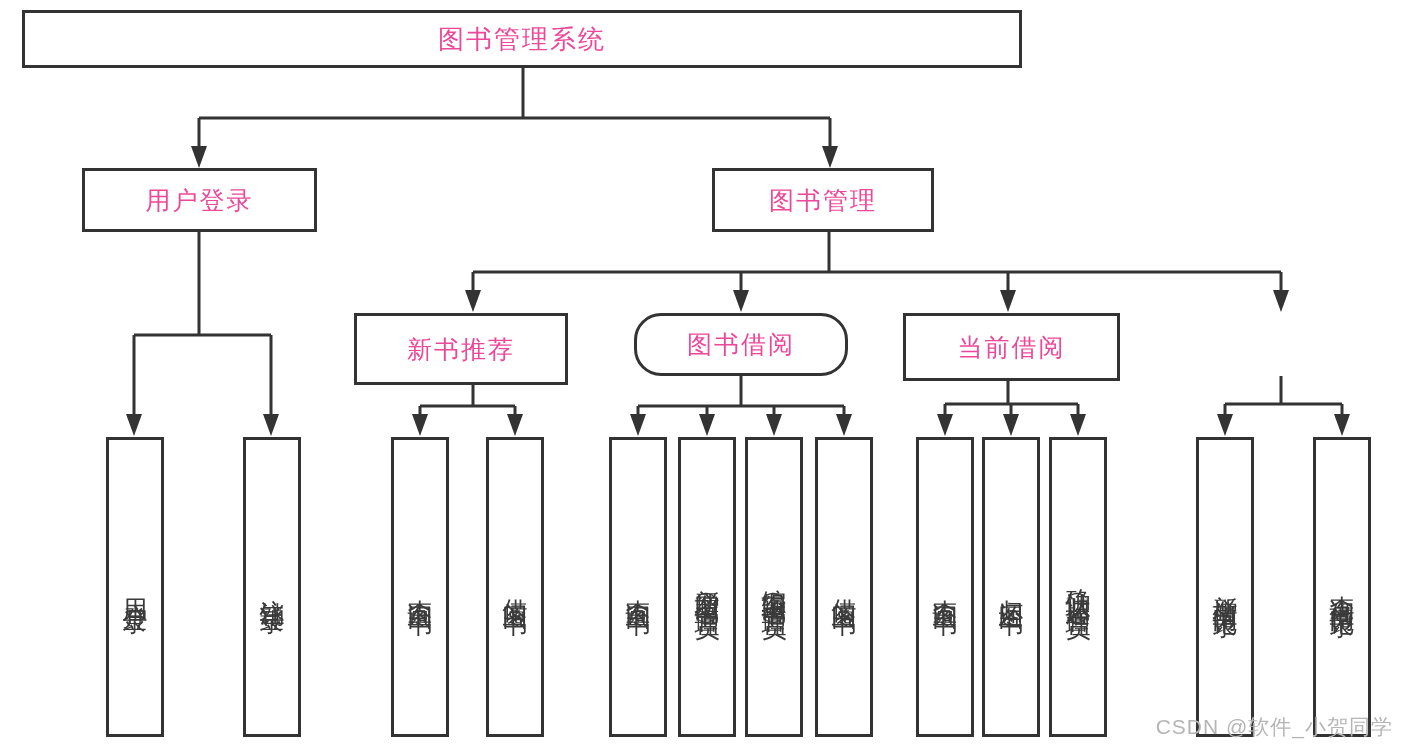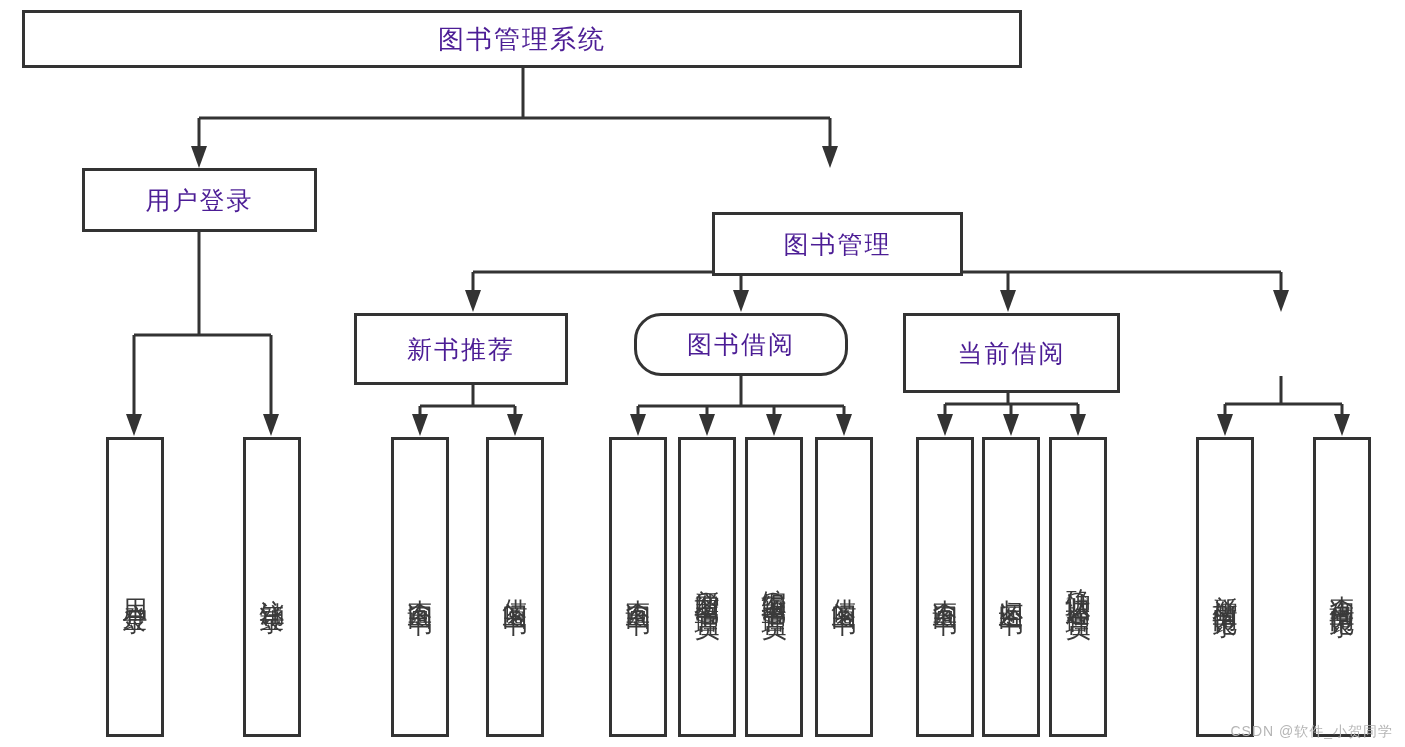--- a/index.html
+++ b/index.html
@@ -9,21 +9,21 @@
     background:#ffffff;
     font-family:"Liberation Sans","DejaVu Sans",sans-serif;
     overflow:hidden;
   }
   .box{
     position:absolute;
     box-sizing:border-box;
     background:#ffffff;
     border:3px solid #333333;
     display:flex;align-items:center;justify-content:center;
-    color:#4c1d95;
+    color:#ec4899;
     font-size:25px;
     letter-spacing:2px;
     white-space:nowrap;
   }
   .root{font-size:26px;}
   .vbox{
     position:absolute;
     box-sizing:border-box;
     background:#ffffff;
     border:3px solid #333333;
@@ -32,21 +32,21 @@
     color:#3a3a3a;
     font-size:25px;
     writing-mode:vertical-rl;
     letter-spacing:4px;
     line-height:1;
   }
   #wires{position:absolute;left:0;top:0;pointer-events:none;}
   .watermark{
     position:absolute;
     right:12px;bottom:6px;
-    font-size:14px;
+    font-size:21px;
     color:#b5b5b5;
     letter-spacing:1px;
   }
 </style>
 </head>
 <body>
 
 <div id="canvas">
 
   <svg id="wires" width="1405" height="747" viewBox="0 0 1405 747">
@@ -85,25 +85,25 @@
       <polygon points="0,0 -8,-22 8,-22" transform="translate(1011,436)"></polygon>
       <polygon points="0,0 -8,-22 8,-22" transform="translate(1078,436)"></polygon>
       <polygon points="0,0 -8,-22 8,-22" transform="translate(1225,436)"></polygon>
       <polygon points="0,0 -8,-22 8,-22" transform="translate(1342,436)"></polygon>
     </g>
   </svg>
 
   <div class="box root" style="left:22px;top:10px;width:1000px;height:58px;">图书管理系统</div>
 
   <div class="box" style="left:82px;top:168px;width:235px;height:64px;">用户登录</div>
-  <div class="box" style="left:712px;top:168px;width:251px;height:64px;margin-top:44px;">图书管理</div>
+  <div class="box" style="left:712px;top:168px;width:222px;height:64px;">图书管理</div>
 
   <div class="box" style="left:354px;top:313px;width:214px;height:72px;">新书推荐</div>
   <div class="box" style="left:634px;top:313px;width:214px;height:63px;border-radius:27px;">图书借阅</div>
-  <div class="box" style="left:903px;top:313px;width:217px;height:80px;">当前借阅</div>
+  <div class="box" style="left:903px;top:313px;width:217px;height:68px;">当前借阅</div>
 
   <div class="vbox" style="left:106px;">用户登录</div>
   <div class="vbox" style="left:243px;">注销登录</div>
   <div class="vbox" style="left:391px;">查询图书</div>
   <div class="vbox" style="left:486px;">借阅图书</div>
   <div class="vbox" style="left:609px;">查询图书</div>
   <div class="vbox" style="left:678px;">新增图书（管理员）</div>
   <div class="vbox" style="left:745px;">编辑图书（管理员）</div>
   <div class="vbox" style="left:815px;">借阅图书</div>
   <div class="vbox" style="left:916px;">查询图书</div>

